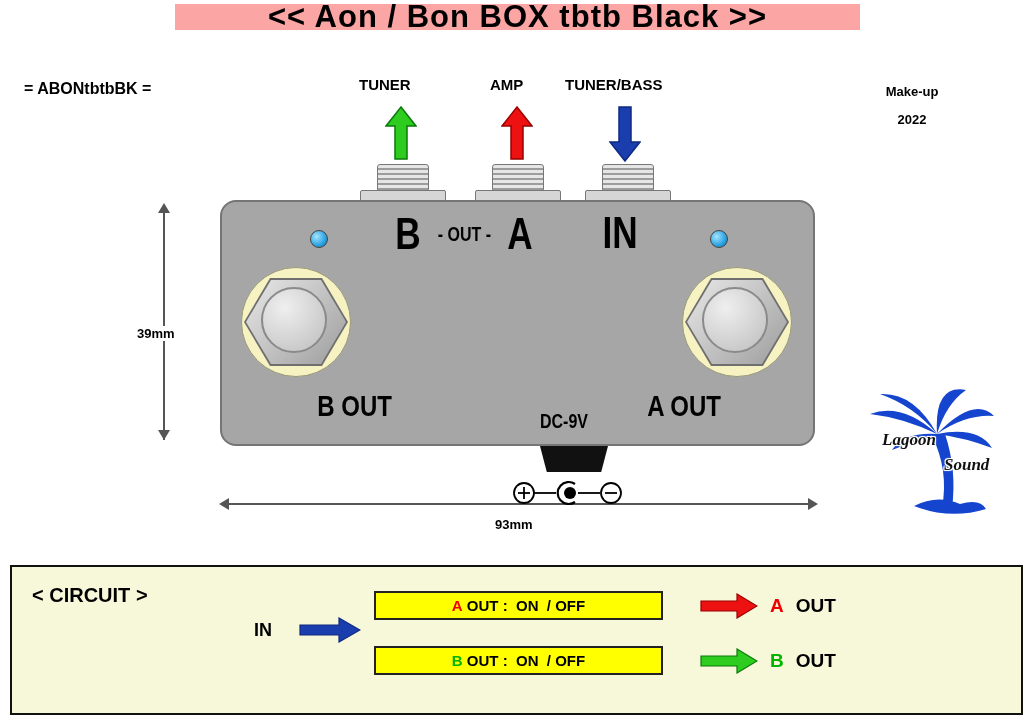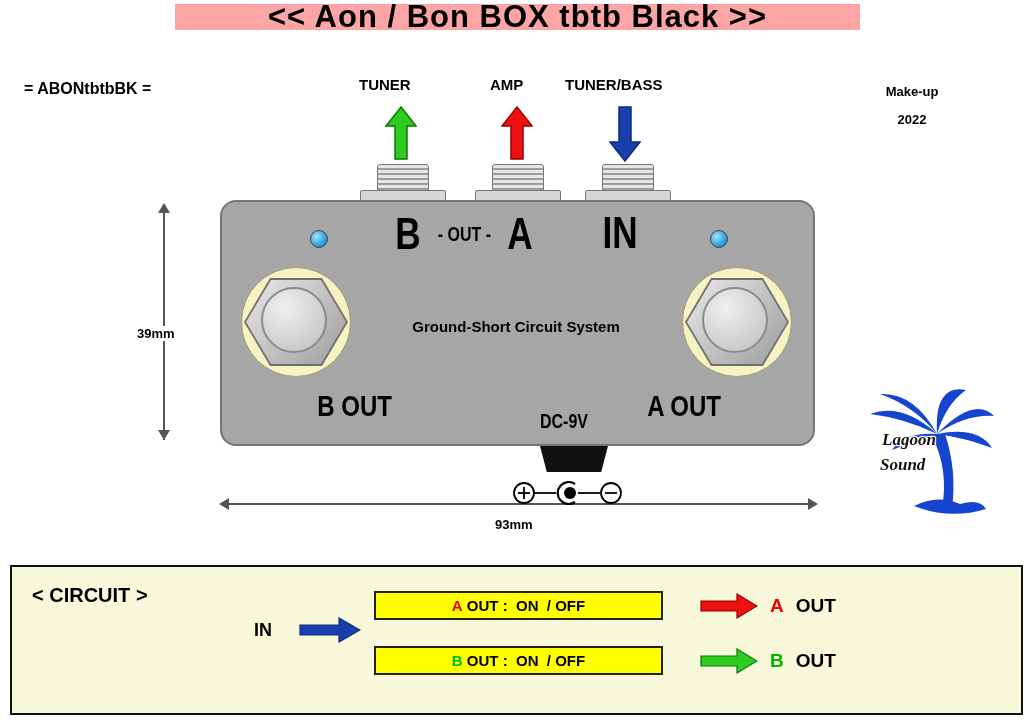--- a/index.html
+++ b/index.html
@@ -125,21 +125,20 @@
 
   <div class="boa">
     <span class="disp big">B</span>
     <span class="disp mid">- OUT -</span>
     <span class="disp big">A</span>
   </div>
   <div class="in-label">
     <span class="disp">IN</span>
   </div>
 
-  <div class="gscs">Ground-Short Circuit System</div>
 
   <div class="footswitch" style="left:241px;top:267px;">
     <div class="fs-ring"></div>
     <div class="fs-hex-outer"></div>
     <div class="fs-hex"></div>
     <div class="fs-cap"></div>
   </div>
   <div class="footswitch" style="left:682px;top:267px;">
     <div class="fs-ring"></div>
     <div class="fs-hex-outer"></div>
@@ -186,21 +185,21 @@
       <path d="M75,46 Q52,4 18,6 Q52,18 75,46 Z"></path>
       <path d="M75,46 Q72,-4 104,2 Q84,16 75,46 Z"></path>
       <path d="M75,46 Q112,8 132,28 Q104,26 75,46 Z"></path>
       <path d="M75,46 Q116,38 130,60 Q104,50 75,46 Z"></path>
       <path d="M75,46 Q42,44 30,62 Q56,52 75,46 Z"></path>
       <path d="M70,46 L83,46 Q95,82 90,120 L80,120 Q87,82 70,48 Z"></path>
       <path d="M52,118 Q75,106 98,116 Q118,110 124,121 Q88,132 52,118 Z"></path>
     </g>
   </svg>
   <div class="logo-text" style="left:882px;top:430px;">Lagoon</div>
-  <div class="logo-text" style="left:880px;top:455px;text-align:right;">Sound</div>
+  <div class="logo-text" style="left:944px;top:455px;text-align:right;">Sound</div>
 
   <div class="panel">
     <div class="panel-title">&lt; CIRCUIT &gt;</div>
     <div class="panel-in">IN</div>
 
     <svg class="abs" style="left:287px;top:50px;" width="62" height="26" viewBox="0 0 62 26">
       <polygon points="1,8 40,8 40,1 61,13 40,25 40,18 1,18" fill="#1a3ead" stroke="#0e2a80" stroke-width="1.2"></polygon>
     </svg>
 
     <div class="ybox" style="left:362px;top:24px;">

